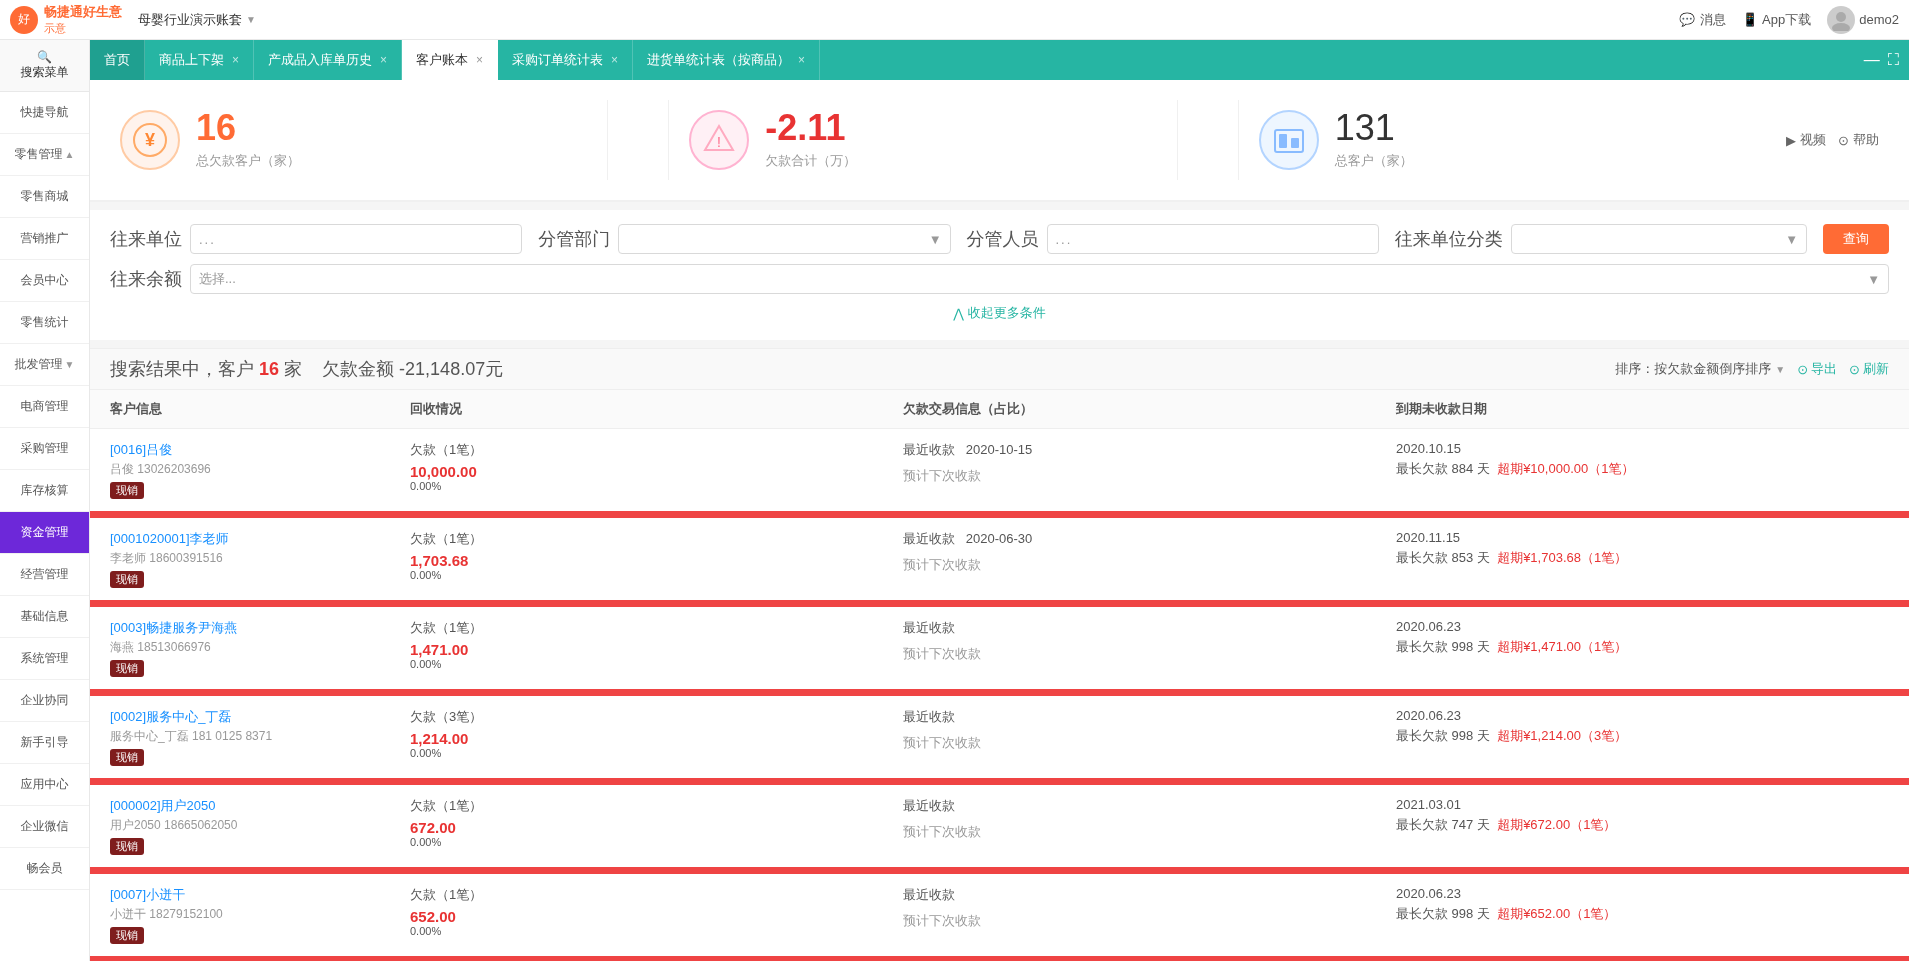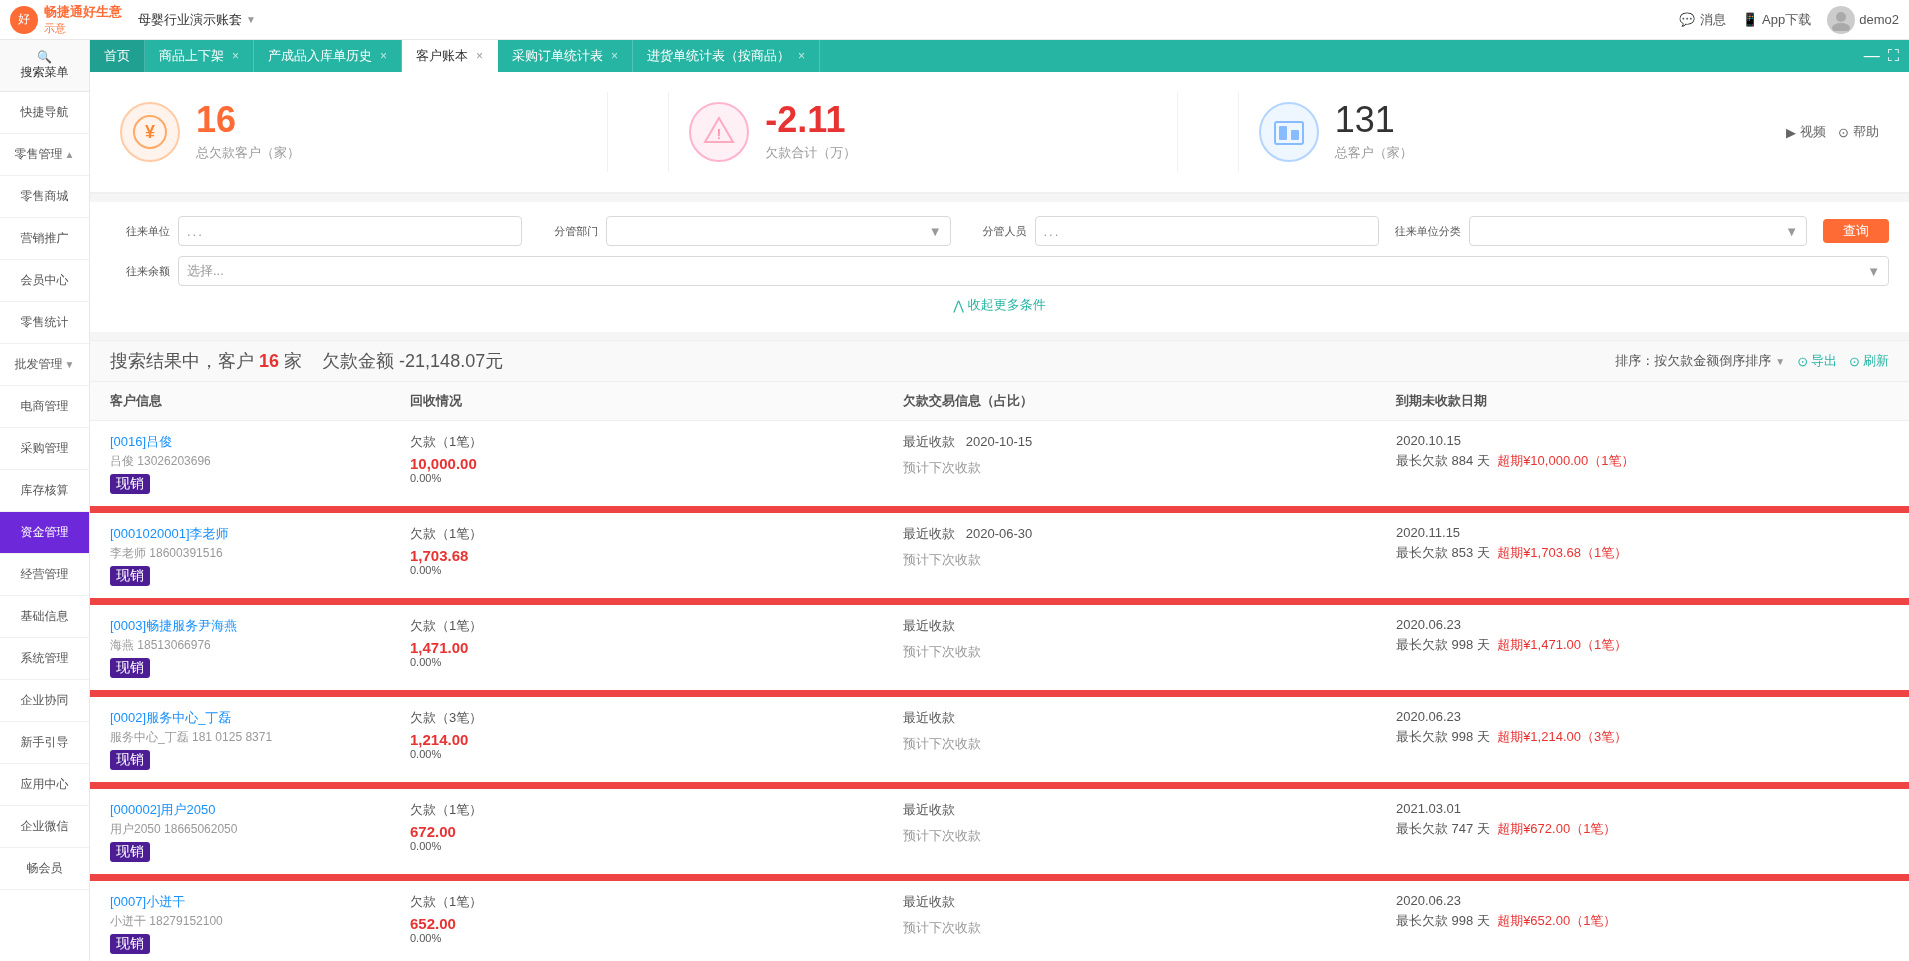--- a/index.html
+++ b/index.html
@@ -22,21 +22,21 @@
     
     .sidebar { width: 90px; background: #fff; border-right: 1px solid #e8e8e8; display: flex; flex-direction: column; overflow-y: auto; }
     .sidebar-search { padding: 10px 8px; background: #f9f9f9; text-align: center; cursor: pointer; border-bottom: 1px solid #e8e8e8; }
     .sidebar-search span { font-size: 12px; color: #333; display: block; }
     .sidebar-item { padding: 12px 6px; text-align: center; cursor: pointer; border-bottom: 1px solid #f0f0f0; font-size: 13px; color: #555; }
     .sidebar-item.active { background: #6d28d9; color: #fff; }
     .sidebar-item.has-arrow { display: flex; align-items: center; justify-content: center; gap: 2px; }
     .nav-label { font-size: 12px; }
     
     
-    .tab-bar { display: flex; align-items: center; background: #26b5a3; height: 32px; padding: 0; overflow: hidden; }
+    .tab-bar { display: flex; align-items: center; background: #26b5a3; height: 40px; padding: 0; overflow: hidden; }
     .tab-item { display: flex; align-items: center; height: 40px; padding: 0 14px; color: #fff; font-size: 13px; cursor: pointer; white-space: nowrap; gap: 6px; border-right: 1px solid rgba(255,255,255,0.2); }
     .tab-item.home { background: #1fa090; }
     .tab-item.active { background: #fff; color: #333; }
     .tab-close { font-size: 12px; color: rgba(255,255,255,0.7); cursor: pointer; margin-left: 2px; }
     .tab-item.active .tab-close { color: #999; }
     .tab-right { margin-left: auto; display: flex; align-items: center; gap: 8px; padding: 0 10px; }
     .tab-right span { color: #fff; font-size: 16px; cursor: pointer; }
     
     
     .content-area { flex: 1; overflow-y: auto; background: #f5f5f5; }
@@ -55,44 +55,44 @@
     .stat-number.red { color: #e83333; }
     .stat-number.dark { color: #333; font-weight: 400; }
     .stat-label { font-size: 13px; color: #999; margin-top: 6px; }
     .stat-right { margin-left: auto; display: flex; align-items: center; gap: 12px; }
     .stat-action { font-size: 13px; color: #666; display: flex; align-items: center; gap: 4px; cursor: pointer; }
     
     
     .filter-area { background: #fff; padding: 14px 20px; margin-bottom: 8px; }
     .filter-row { display: flex; align-items: center; gap: 16px; margin-bottom: 10px; }
     .filter-item { display: flex; align-items: center; gap: 8px; flex: 1; }
-    .filter-label { color: #555; white-space: nowrap; font-size: 11px; min-width: 60px; text-align: right; }
+    .filter-label { color: #555; white-space: nowrap; font-size: 18px; min-width: 60px; text-align: right; }
     .filter-input { flex: 1; height: 30px; border: 1px solid #d9d9d9; border-radius: 4px; padding: 0 8px; font-size: 13px; display: flex; align-items: center; justify-content: space-between; cursor: pointer; background: #fff; }
     .filter-input .dots { color: #999; letter-spacing: 2px; }
     .filter-select { flex: 1; height: 30px; border: 1px solid #d9d9d9; border-radius: 4px; padding: 0 8px; display: flex; align-items: center; justify-content: space-between; cursor: pointer; background: #fff; }
     .filter-select span { font-size: 13px; color: #999; }
-    .btn-query { background: #ff6b35; color: #fff; border: none; height: 24px; padding: 0 20px; border-radius: 4px; cursor: pointer; font-size: 13px; font-family: Liberation Serif, serif; }
+    .btn-query { background: #ff6b35; color: #fff; border: none; height: 30px; padding: 0 20px; border-radius: 4px; cursor: pointer; font-size: 13px; font-family: Liberation Serif, serif; }
     .collapse-btn { display: flex; align-items: center; justify-content: center; gap: 4px; color: #26b5a3; font-size: 13px; cursor: pointer; margin: 4px 0; }
     
     
     .result-bar { display: flex; align-items: center; justify-content: space-between; background: #f9f9f9; padding: 8px 20px; border-top: 1px solid #eee; border-bottom: 1px solid #eee; }
     .result-info { font-size: 18px; color: #555; }
     .result-info strong { color: #e83333; }
     .result-actions { display: flex; align-items: center; gap: 12px; }
     .result-sort { font-size: 13px; color: #555; display: flex; align-items: center; gap: 4px; }
     .result-btn { font-size: 13px; color: #26b5a3; cursor: pointer; display: flex; align-items: center; gap: 3px; }
     
     
     .table-wrapper { background: #fff; }
     .table-header { display: grid; grid-template-columns: 300px 1fr 1fr 1fr; background: #fafafa; border-bottom: 1px solid #eee; padding: 10px 20px; font-size: 13px; font-weight: bold; color: #555; }
     .table-row { display: grid; grid-template-columns: 300px 1fr 1fr 1fr; border-bottom: 7px solid #ef4444; padding: 12px 20px; align-items: start; }
     .customer-info { }
     .customer-name { color: #1890ff; font-size: 13px; cursor: pointer; }
     .customer-phone { color: #999; font-size: 12px; margin-top: 2px; }
-    .tag { display: inline-block; background: #4c1d95; color: #fff; font-size: 14px; padding: 1px 6px; border-radius: 3px; margin-top: 4px; }
+    .tag { display: inline-block; background: #7f1d1d; color: #fff; font-size: 11px; padding: 1px 6px; border-radius: 3px; margin-top: 4px; }
     .debt-info { }
     .debt-count { font-size: 13px; color: #555; }
     .debt-amount { font-size: 15px; color: #e83333; font-weight: bold; margin-top: 4px; }
     .debt-pct { font-size: 11px; color: #555; }
     .recover-info { font-size: 13px; color: #555; }
     .recover-date { color: #555; }
     .recover-next { color: #999; margin-top: 8px; }
     .due-info { }
     .due-date { font-size: 13px; color: #555; }
     .due-overdue { margin-top: 4px; font-size: 13px; color: #555; }

